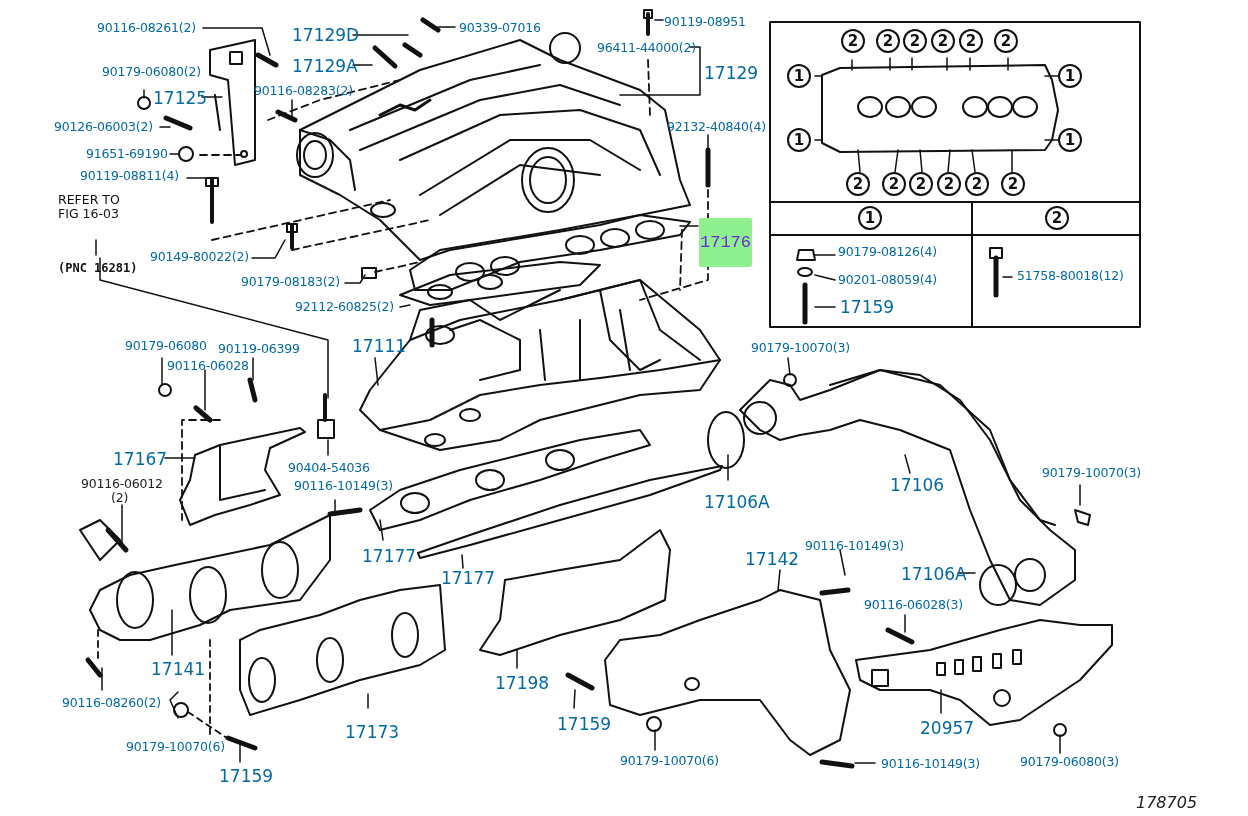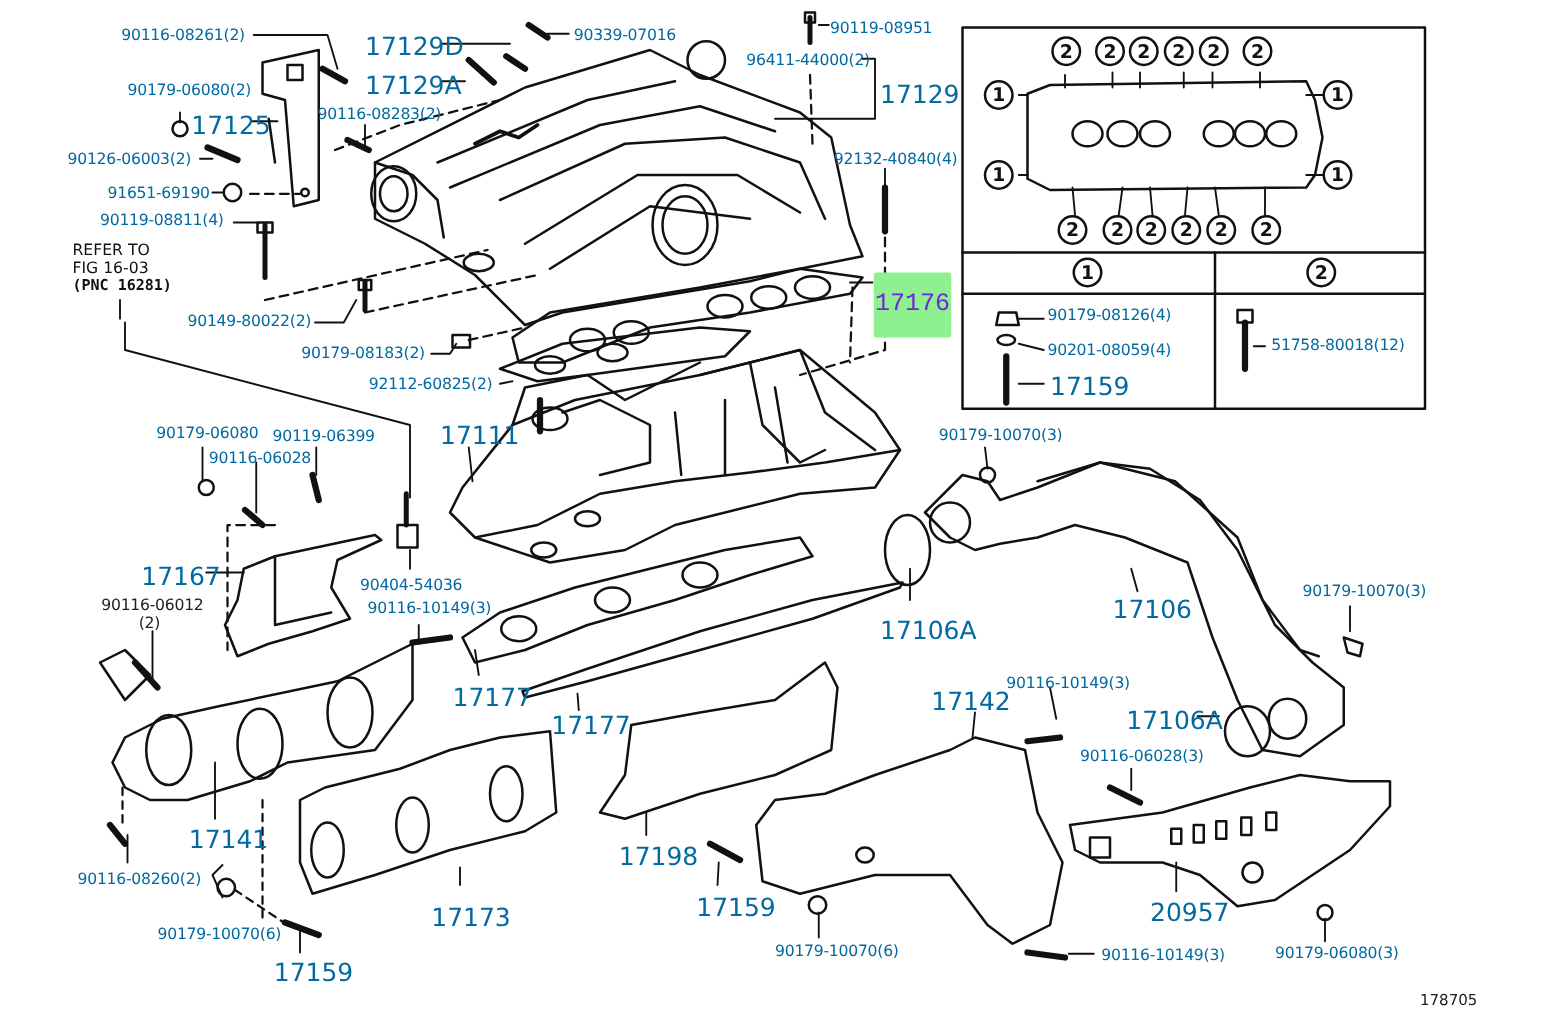--- a/index.html
+++ b/index.html
@@ -1,26 +1,26 @@
 <!DOCTYPE html>
 <html><head>
 <meta charset="utf-8">
 <style>
   html, body { margin:0; padding:0; background:#ffffff; }
   body { width:1248px; height:816px; position:relative; overflow:hidden;
          font-family:"DejaVu Sans", sans-serif; }
   #diagram { position:absolute; left:0; top:0; width:1248px; height:816px; }
   .lbl { position:absolute; color:#0369a1; white-space:nowrap; line-height:1; cursor:pointer; }
   .lbl.sm { font-size:12.5px; letter-spacing:-0.2px; }
-  .lbl.lg { font-size:20px; }
+  .lbl.lg { font-size:17px; }
   .lbl.blk { color:#222; }
   .lbl.hl { background:#8ef08e; color:#6d28d9; border-radius:2px; padding:16px 1px;font-family:Liberation Mono, monospace; }
   .note { position:absolute; color:#111; font-size:12.5px; line-height:1.15; }
-  .note .mono { font-family:"DejaVu Sans Mono", monospace; font-weight:bold; font-size:12px; }
-  .figno { position:absolute; font-size:12px; color:#222; }
+  .note .mono { font-family:"DejaVu Sans Mono", monospace; font-weight:bold; font-size:12px;margin-top:40px; }
+  .figno { position:absolute; font-size:16px; color:#222;font-style:italic; }
   .circ { position:absolute; width:20px; height:20px; border:2px solid #111; border-radius:50%;
           font-weight:bold; font-size:15px; text-align:center; line-height:20px; color:#111;
           background:#fff; box-sizing:content-box; }
 </style>
 </head>
 <body>
 
 <svg id="diagram" viewBox="0 0 1248 816" xmlns="http://www.w3.org/2000/svg" fill="none" stroke="#111" stroke-width="2" stroke-linejoin="round" stroke-linecap="round">
 
   <g>

